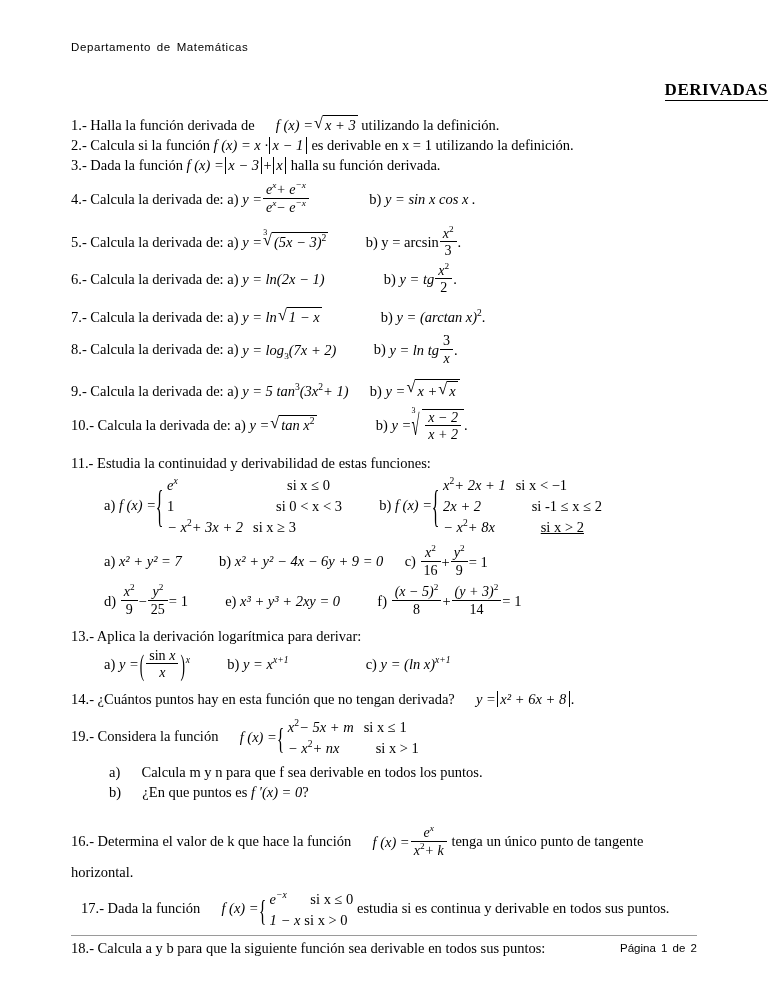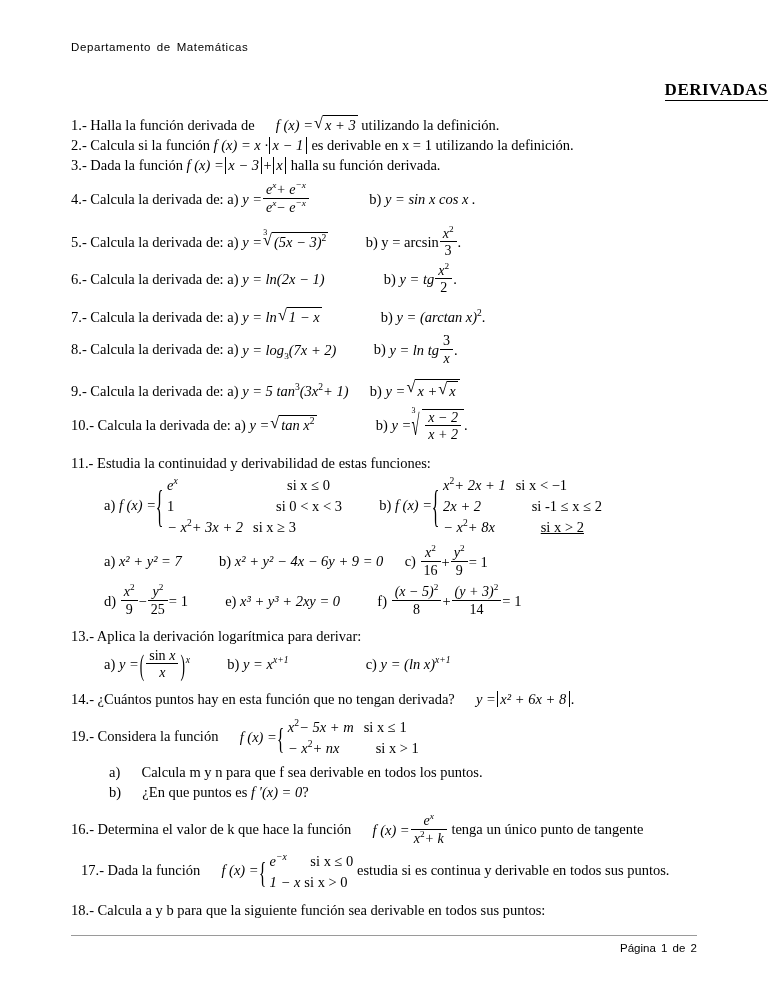--- a/index.html
+++ b/index.html
@@ -445,34 +445,37 @@
                   <td class="cond" style="padding-left:22px;">si x &gt; 1</td>
                 </tr>
               </tbody>
             </table></span></span>
     </div>
     <div class="item" style="margin-left:38px; margin-bottom:1px;">
       <span>a)</span>
       <span class="gap-s"></span>
       <span>Calcula m y n para que f sea derivable en todos los puntos.</span>
     </div>
-    <div class="item" style="margin-left:38px; margin-bottom:12px;">
+    <div class="item" style="margin-left:38px; margin-bottom:24px;">
       <span>b)</span>
       <span class="gap-s"></span>
       <span>¿En que puntos es</span>
       <span class="m">f ′(x) = 0</span><span>?</span>
     </div>
 
     <div class="item" style="margin-bottom:2px;">
       <span class="num">16.-</span>
       <span>Determina el valor de k que hace la función</span>
       <span class="gap-s"></span>
       <span class="m"><span>f (x) =</span><span class="frac"><span class="nu"><span class="mi">e</span><sup class="e">x</sup></span><span class="de"><span class="mi">x</span><sup class="er">2</sup><span class="mi">+ k</span></span></span></span>
       <span>tenga un único punto de tangente</span>
     </div>
+    <div class="item" style="margin-bottom:7px;">
+      <span>horizontal.</span>
+    </div>
 
     <div class="item" style="margin-bottom:8px;margin-left:10px;">
       <span class="num">17.-</span>
       <span>Dada la función</span>
       <span class="gap-s"></span>
       <span class="m"><span>f (x) =</span><span class="piece piece2"><span class="brace"><span>{</span></span><table>
               <tbody>
                 <tr>
                   <td><span class="mi">e</span><sup class="e">−x</sup></td>
                   <td class="cond">si x ≤ 0</td>

